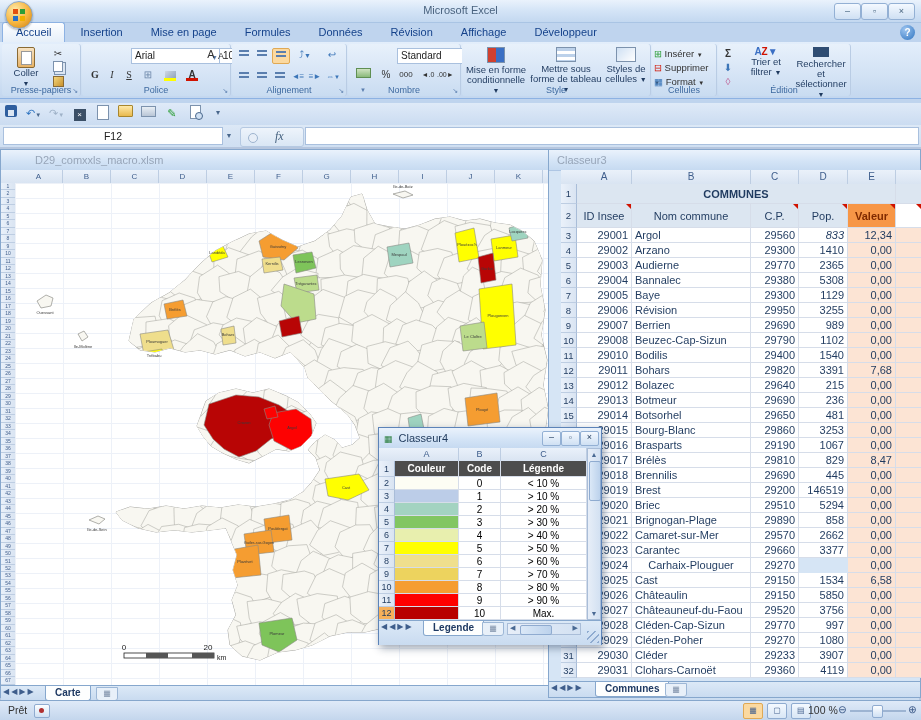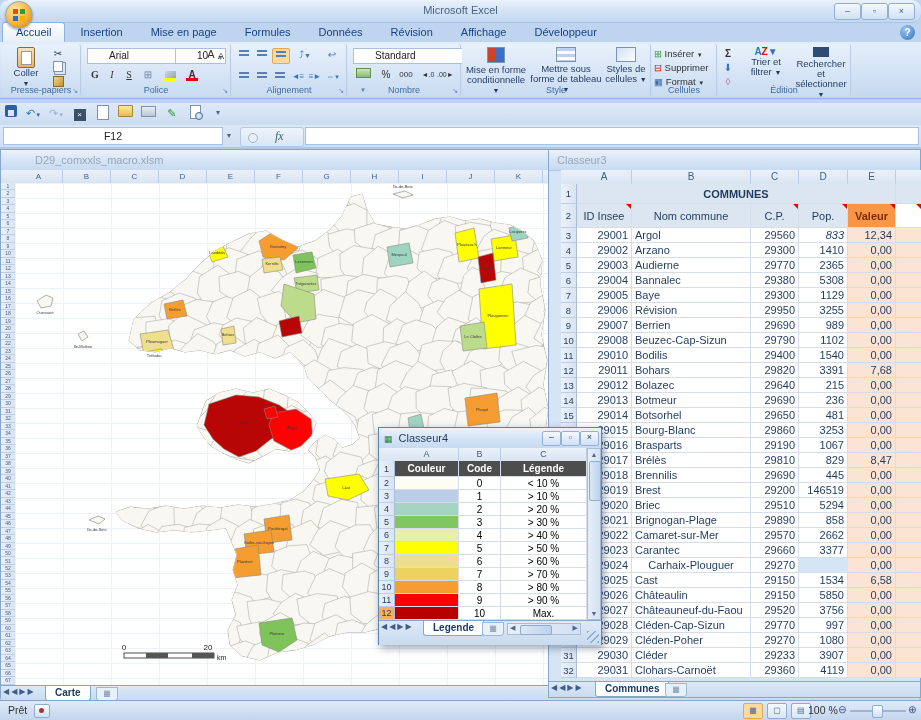--- a/index.html
+++ b/index.html
@@ -2,21 +2,21 @@
 <html><head>
 <meta charset="utf-8">
 <style>
   html,body{margin:0;padding:0;background:#6b7f99;}
   #app{position:relative;width:921px;height:720px;overflow:hidden;
        font-family:"Liberation Sans",sans-serif;font-size:11px;color:#1f3a5f;
        background:#bfd4ee;user-select:none;}
   .abs{position:absolute;}
   
   #titlebar{left:0;top:0;width:921px;height:22px;
-    background:linear-gradient(#eaf2fc,#d5e5f7 45%,#c3d8f0);border-bottom:1px solid #a9c4e4;border-radius:9px;}
+    background:linear-gradient(#eaf2fc,#d5e5f7 45%,#c3d8f0);border-bottom:1px solid #a9c4e4;}
   #app-title{left:0;top:4px;width:921px;text-align:center;color:#4a637f;font-size:11px;}
   #orb{left:5px;top:1px;width:26px;height:26px;border-radius:50%;
     background:radial-gradient(circle at 35% 30%,#ffe9a8,#f5b33c 55%,#c87d14);
     border:1px solid #8aa8cc;box-shadow:0 1px 2px rgba(0,0,0,.3);z-index:5;}
   #orb .lg{position:absolute;left:7px;top:7px;width:12px;height:12px;}
   #orb .lg i{position:absolute;width:5px;height:5px;}
   .winbtn{top:3px;width:25px;height:15px;border:1px solid #93b0d4;border-radius:3px;
     background:linear-gradient(#f4f9ff,#cfe0f3);color:#47647f;font-size:9px;
     text-align:center;line-height:14px;}
   
@@ -30,21 +30,21 @@
   
   #ribbon{left:0;top:42px;width:921px;height:56px;
     background:linear-gradient(#e3eefb,#d2e2f4 60%,#c3d7ef);border-bottom:1px solid #8db2e3;}
   .rgroup{position:absolute;top:2px;height:52px;border-right:1px solid #b9cce4;
     background:linear-gradient(#e8f1fb,#d7e5f6 55%,#c9dcf1);border-radius:3px;}
   .glabel{position:absolute;left:0;bottom:1px;width:100%;text-align:center;
     font-size:9px;color:#3e6aa0;}
   .launch{position:absolute;right:2px;bottom:1px;font-size:7px;color:#5a7eae;}
   .bigbtn{position:absolute;top:3px;text-align:center;font-size:9.5px;color:#1f3a5f;line-height:10px;}
   .combo{position:absolute;height:14px;background:#fff;border:1px solid #a9c0de;
-    font-size:10px;line-height:13px;padding-left:21px;color:#222;}
+    font-size:10px;line-height:13px;padding-left:3px;color:#222;margin-left:44px;}
   .combo .dd{position:absolute;right:1px;top:2px;font-size:7px;color:#5a7eae;}
   .sbtn{position:absolute;width:16px;height:14px;text-align:center;line-height:14px;
     font-size:10px;color:#333;}
   .bars{background:repeating-linear-gradient(#5a7eae 0 2px,transparent 2px 4px);width:10px;height:8px;
     display:inline-block;}
   .orangeon{background:#fbd9a0;border:1px solid #e0a955;border-radius:2px;}
   
   #qat{left:0;top:103px;width:921px;height:22px;
     background:linear-gradient(#dfeaf8,#cbdcf1);border-bottom:1px solid #aec6e4;}
   .qicon{display:inline-block;width:17px;height:16px;margin:2px 1px 0 2px;text-align:center;

